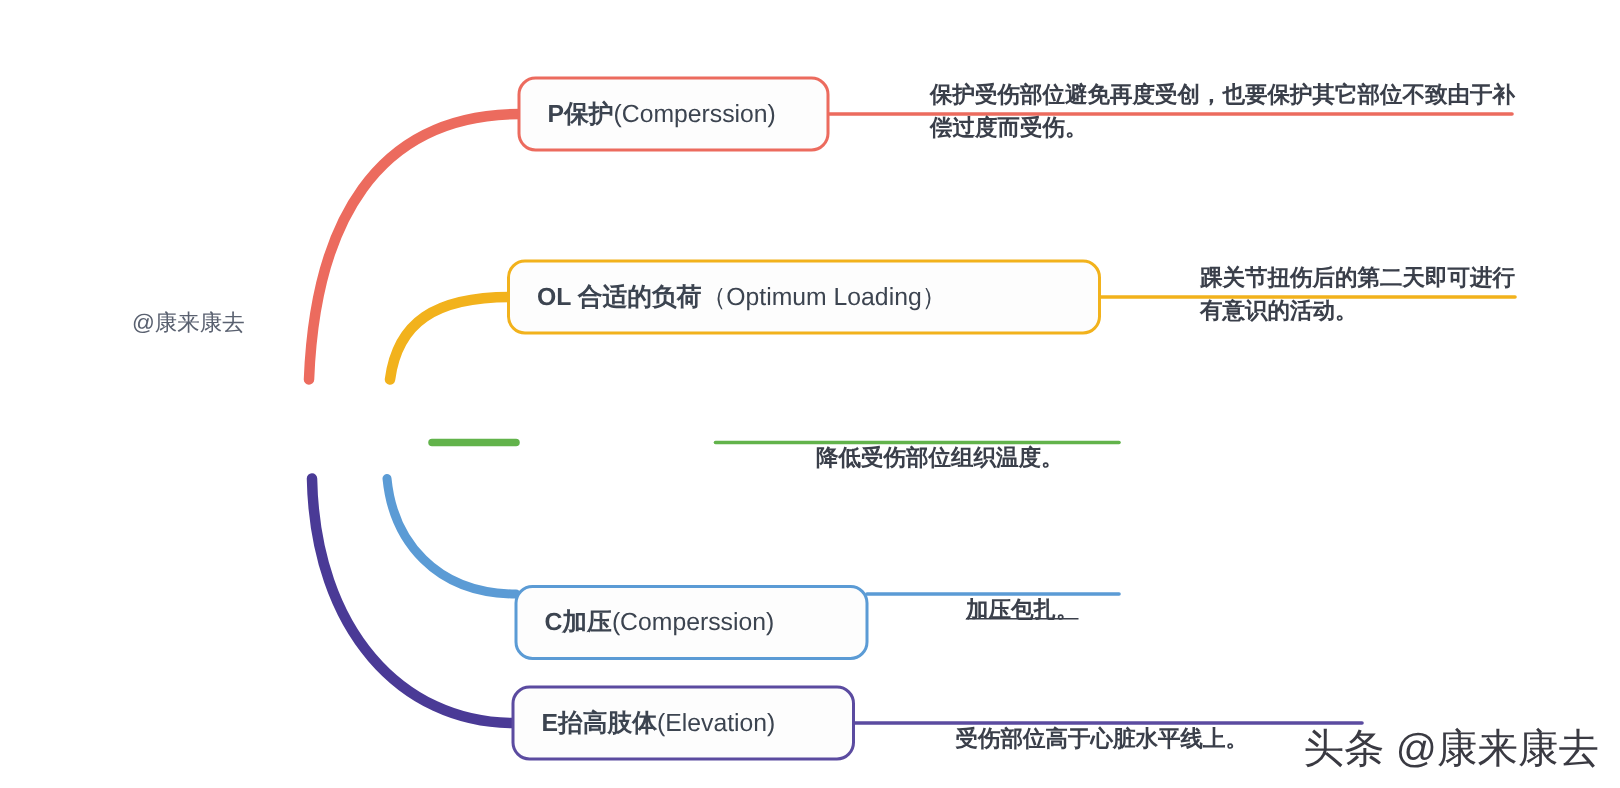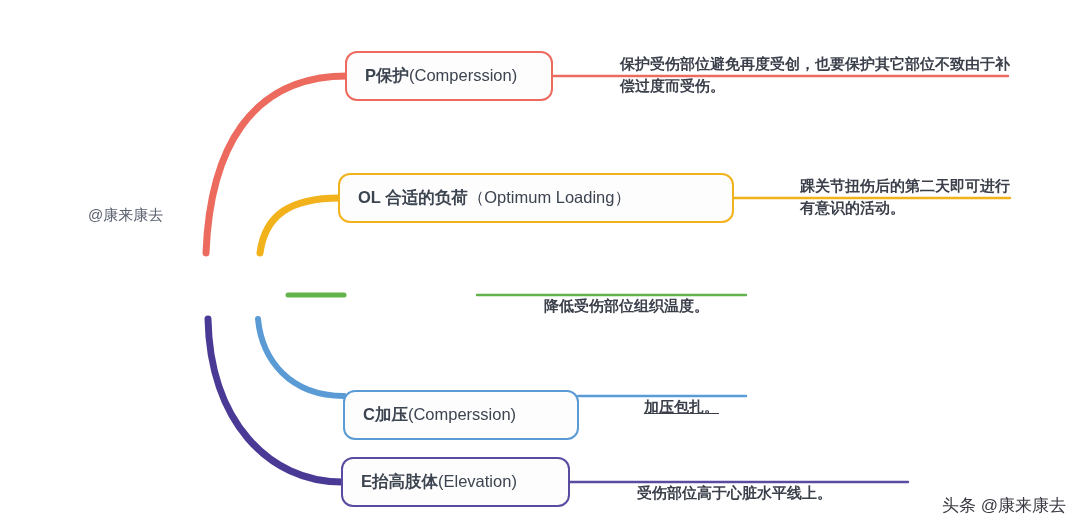--- a/index.html
+++ b/index.html
@@ -89,21 +89,21 @@
     color: #3a3f4a;
     z-index: 4;
     margin-top: 25px;
   }
 
   
   .watermark {
     position: absolute;
     right: 14px;
     bottom: 8px;
-    font-size: 17px;
+    font-size: 27px;
     color: #2a2a33;
     white-space: nowrap;
     z-index: 6;
     text-shadow:
        1px 0 0 #ffffff, -1px 0 0 #ffffff,
        0 1px 0 #ffffff, 0 -1px 0 #ffffff,
        1px 1px 0 #ffffff, -1px -1px 0 #ffffff,
        1px -1px 0 #ffffff, -1px 1px 0 #ffffff;
   }
   .watermark .wm-inner { opacity: 0.92; }

